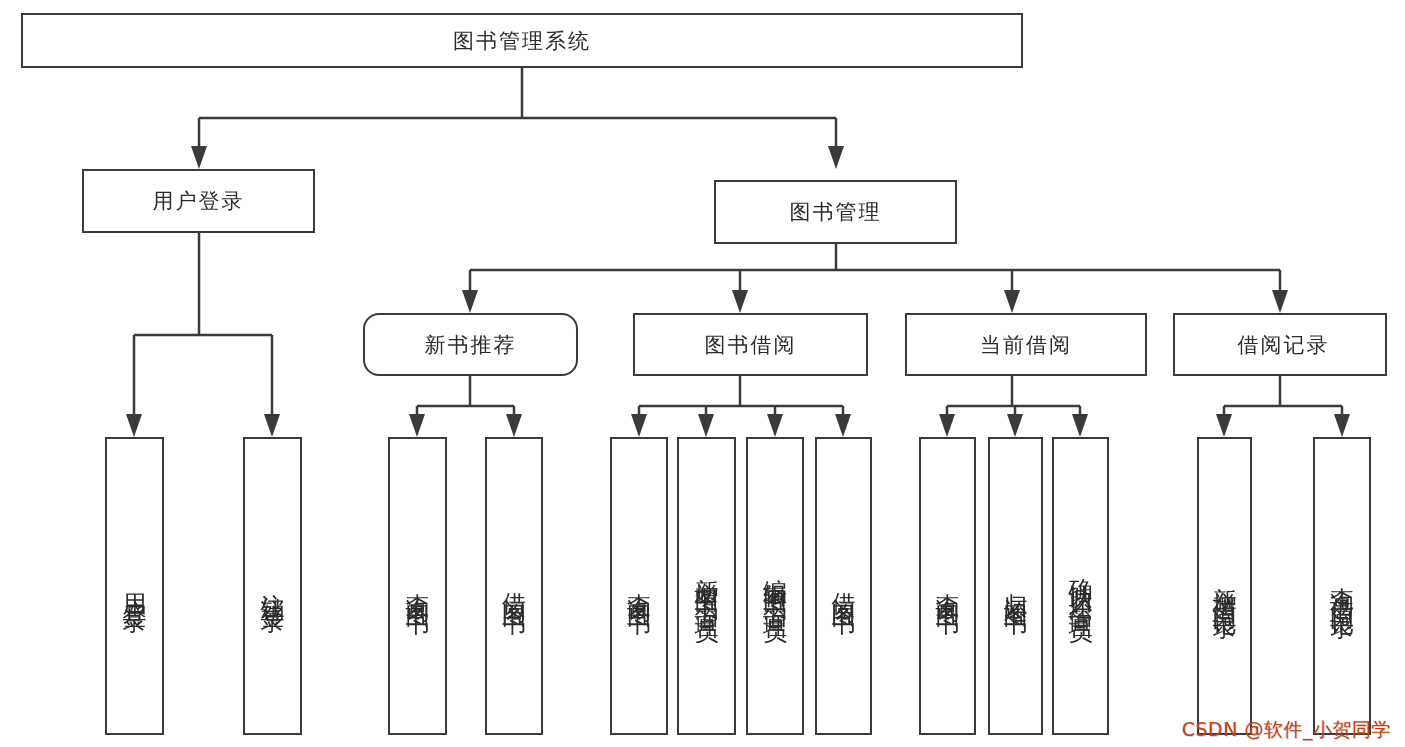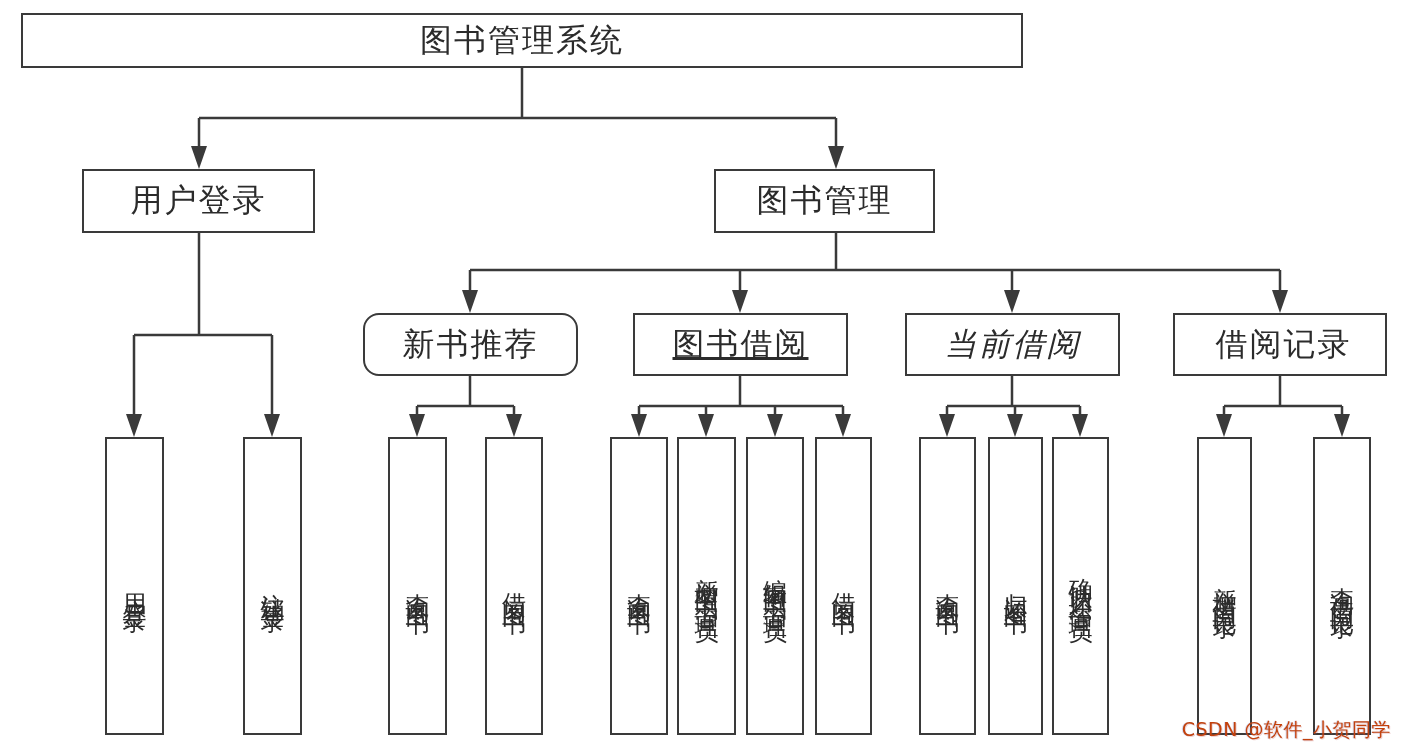--- a/index.html
+++ b/index.html
@@ -26,21 +26,21 @@
     box-sizing: border-box;
     background: #ffffff;
     border: 2.5px solid #3a3a3a;
     display: flex;
     align-items: center;
     justify-content: center;
     color: #2b2b2b;
     z-index: 2;
   }
   .hlabel {
-    font-size: 32px;
+    font-size: 21px;
     letter-spacing: 2px;
     white-space: nowrap;
   }
   .leaf {
     top: 437px;
     height: 298px;
   }
   .vlabel {
     writing-mode: vertical-rl;
     text-orientation: mixed;
@@ -109,31 +109,31 @@
     </g>
   </svg>
 
   <div class="box" style="left:21px; top:13px; width:1002px; height:55px;">
     <span class="hlabel">图书管理系统</span>
   </div>
 
   <div class="box" style="left:82px; top:169px; width:233px; height:64px;">
     <span class="hlabel">用户登录</span>
   </div>
-  <div class="box" style="left:714px; top:169px; width:221px; height:64px;">
+  <div class="box" style="left:714px; top:180px; width:243px; height:64px;">
     <span class="hlabel">图书管理</span>
   </div>
 
   <div class="box" style="left:363px; top:313px; width:215px; height:63px;border-radius:16px;">
     <span class="hlabel">新书推荐</span>
   </div>
-  <div class="box" style="left:633px; top:313px; width:215px; height:63px;text-decoration:underline;">
+  <div class="box" style="left:633px; top:313px; width:235px; height:63px;">
     <span class="hlabel">图书借阅</span>
   </div>
-  <div class="box" style="left:905px; top:313px; width:215px; height:63px;font-style:italic;">
+  <div class="box" style="left:905px; top:313px; width:242px; height:63px;">
     <span class="hlabel">当前借阅</span>
   </div>
   <div class="box" style="left:1173px; top:313px; width:214px; height:63px;padding-left:7px;">
     <span class="hlabel">借阅记录</span>
   </div>
 
   <div class="box leaf" style="left:105px; width:59px;">
     <span class="vlabel">用户登录</span>
   </div>
   <div class="box leaf" style="left:243px; width:59px;">

